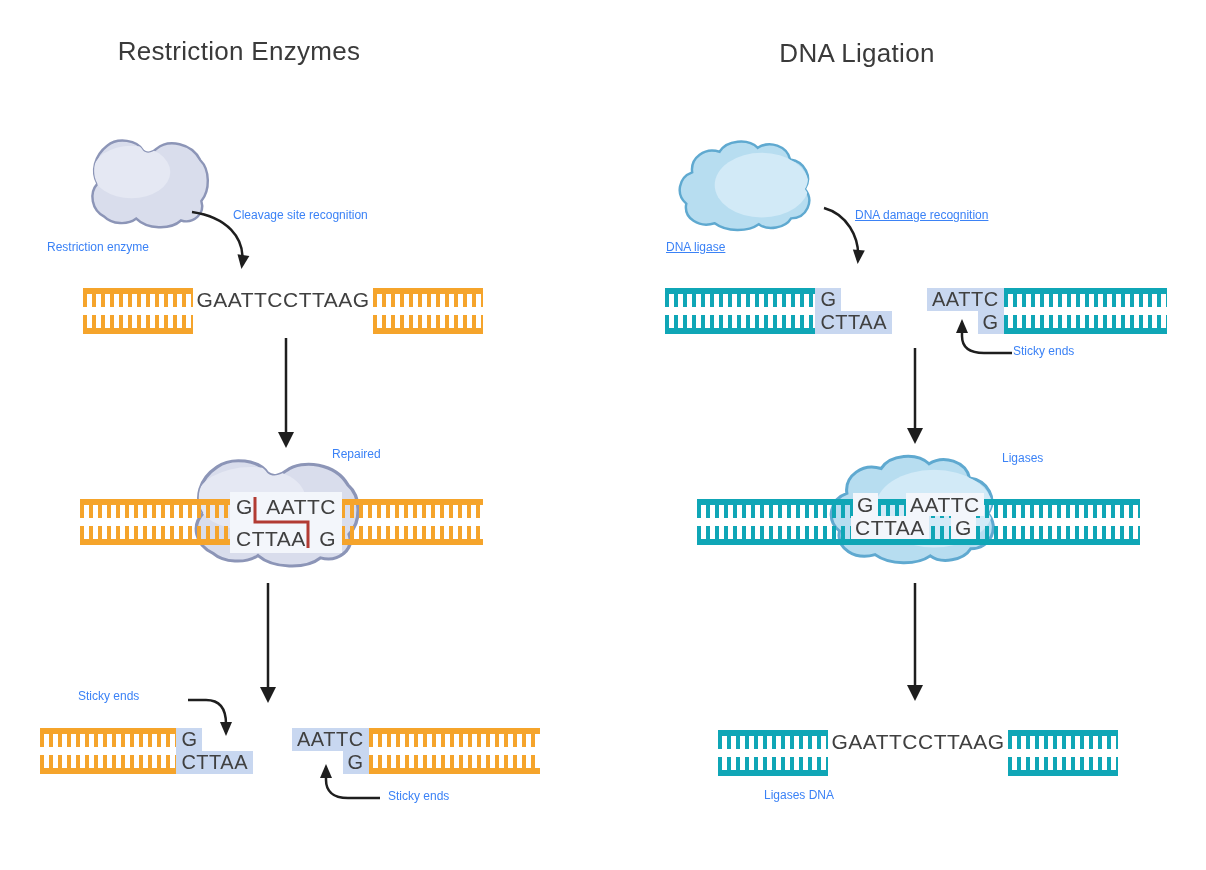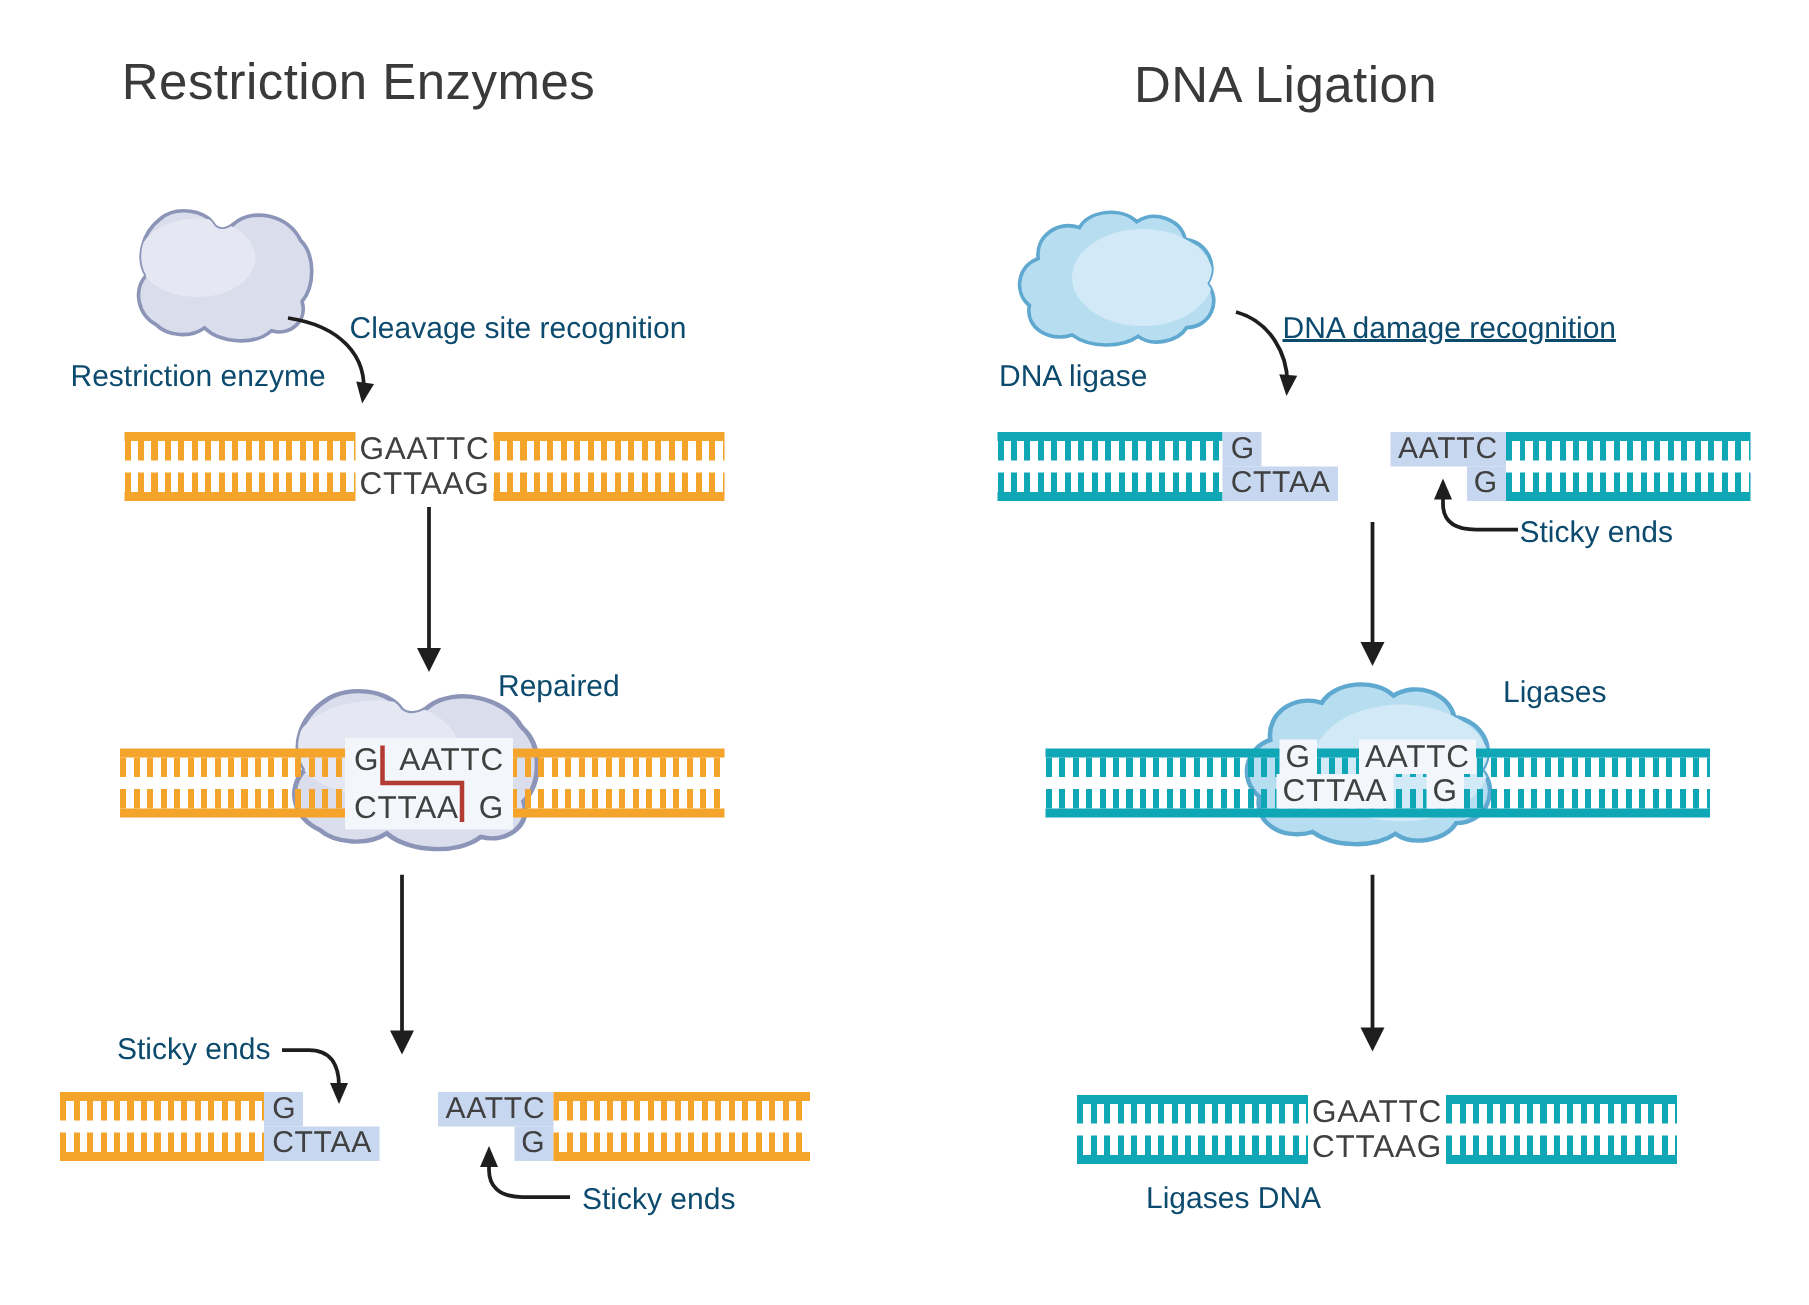--- a/index.html
+++ b/index.html
@@ -1,30 +1,30 @@
 <!DOCTYPE html>
 <html style="--orange: #F5A42B; --teal: #0FA6B6; --enzyme_fill: #D9DDEC; --enzyme_inner: #E5E8F3; --enzyme_stroke: #8C95B7; --ligase_fill: #B7DDF0; --ligase_inner: #D2EAF7; --ligase_stroke: #5FA9D0; --highlight: #C8D7F0; --cut_line: #B23B33; --seq_box: #F3F6FB; --arrow: #1E1E1E; --ink: #3D3D3D;"><head>
 <meta charset="utf-8">
 <style>
   html,body{margin:0;padding:0;background:#ffffff;}
   body{font-family:"Liberation Sans", sans-serif;}
   #canvas{position:relative;width:1206px;height:870px;background:#ffffff;overflow:hidden;}
   .abs{position:absolute;}
-  .title{font-size:34px;font-weight:500;color:#3a3a3a;text-align:center;width:400px;letter-spacing:.3px;}
-  .lbl{font-size:20px;color:#0c4a6e;white-space:nowrap;}
+  .title{font-size:26px;font-weight:500;color:#3a3a3a;text-align:center;width:400px;letter-spacing:.3px;}
+  .lbl{font-size:12px;color:#3b82f6;white-space:nowrap;}
   .lbl.center{text-align:left;}
   
   .dna-row{display:flex;height:46px;z-index:2;}
   .comb{flex:1;--c:var(--orange);background:
       linear-gradient(var(--c),var(--c)) 0 0/100% 6px no-repeat,
       repeating-linear-gradient(90deg,var(--c) 0 4px,transparent 4px 9px) 0 6px/100% 13px no-repeat,
       repeating-linear-gradient(90deg,var(--c) 0 4px,transparent 4px 9px) 0 27px/100% 13px no-repeat,
       linear-gradient(var(--c),var(--c)) 0 40px/100% 6px no-repeat;}
   .teal-dna .comb{--c:var(--teal);}
-  .seq-col{display:flex;flex-direction:column;justify-content:space-between;padding:0 3px;}
+  .seq-col{display:flex;flex-direction:row;justify-content:space-between;padding:0 3px;}
   .seq-line{line-height:23px;font-size:21px;color:#404040;letter-spacing:.5px;white-space:nowrap;}
   .ov-col{display:flex;flex-direction:column;justify-content:space-between;}
   .ov-col.left{align-items:flex-start;}
   .ov-col.right{align-items:flex-end;}
   .hl{display:inline-block;background:var(--highlight);line-height:23px;font-size:20px;color:#404040;padding:0 5px;letter-spacing:.5px;white-space:nowrap;}
   .cut-box{background:var(--seq_box);display:flex;flex-direction:column;justify-content:space-between;padding:3px 6px;z-index:3;}
   .cut-line-row{display:flex;justify-content:space-between;font-size:21px;line-height:23px;color:#404040;letter-spacing:.5px;}
   .lig-box{position:absolute;background:var(--seq_box);font-size:21px;line-height:23px;color:#404040;padding:0 4px;letter-spacing:.5px;z-index:3;}
   .enzyme-body{fill:var(--enzyme_fill);stroke:var(--enzyme_stroke);stroke-width:2.5;}
   .enzyme-inner{fill:var(--enzyme_inner);stroke:none;}
@@ -161,21 +161,21 @@
       <defs>
           <clipPath id="cpL1">
             <path d="M40 87 C24 92,8 82,11 67 C0 58,3 40,17 35 C15 20,30 9,45 14 C52 2,74 0,84 10 C96 2,114 8,117 22 C132 24,140 40,132 52 C142 64,134 82,118 82 C112 92,94 95,85 88 C74 96,52 96,40 87 Z"></path>
           </clipPath>
         </defs>
       <path class="ligase-body" d="M40 87 C24 92,8 82,11 67 C0 58,3 40,17 35 C15 20,30 9,45 14 C52 2,74 0,84 10 C96 2,114 8,117 22 C132 24,140 40,132 52 C142 64,134 82,118 82 C112 92,94 95,85 88 C74 96,52 96,40 87 Z"></path>
       <g clip-path="url(#cpL1)">
           <ellipse class="ligase-inner" cx="88" cy="48" rx="48" ry="33"></ellipse>
         </g>
     </svg>
-    <div class="abs lbl center" style="left:666px;top:240px;width:140px;">DNA ligase</div>
+    <div class="abs lbl center" style="left:666px;top:240px;width:140px;text-decoration:underline;">DNA ligase</div>
 
     <svg class="abs z4" style="left:820px;top:200px;" width="54" height="80">
       <defs>
           <marker id="m4" markerUnits="userSpaceOnUse" markerWidth="16" markerHeight="14" refX="11" refY="7" orient="auto">
             <path d="M1 1 L15 7 L1 13 Z" class="arrow-fill"></path>
           </marker>
         </defs>
       <path class="arrow-stroke" d="M4 8 C26 14,40 36,38 60" marker-end="url(#m4)"></path>
     </svg>
     <div class="abs lbl" style="left:855px;top:208px;text-decoration:underline;">DNA damage recognition</div>

